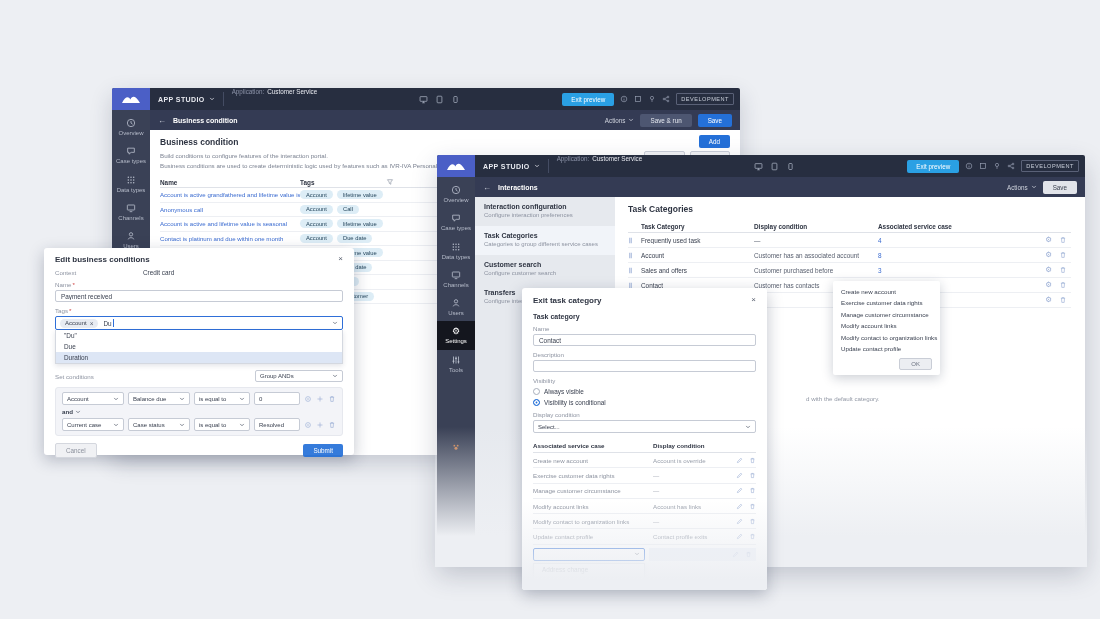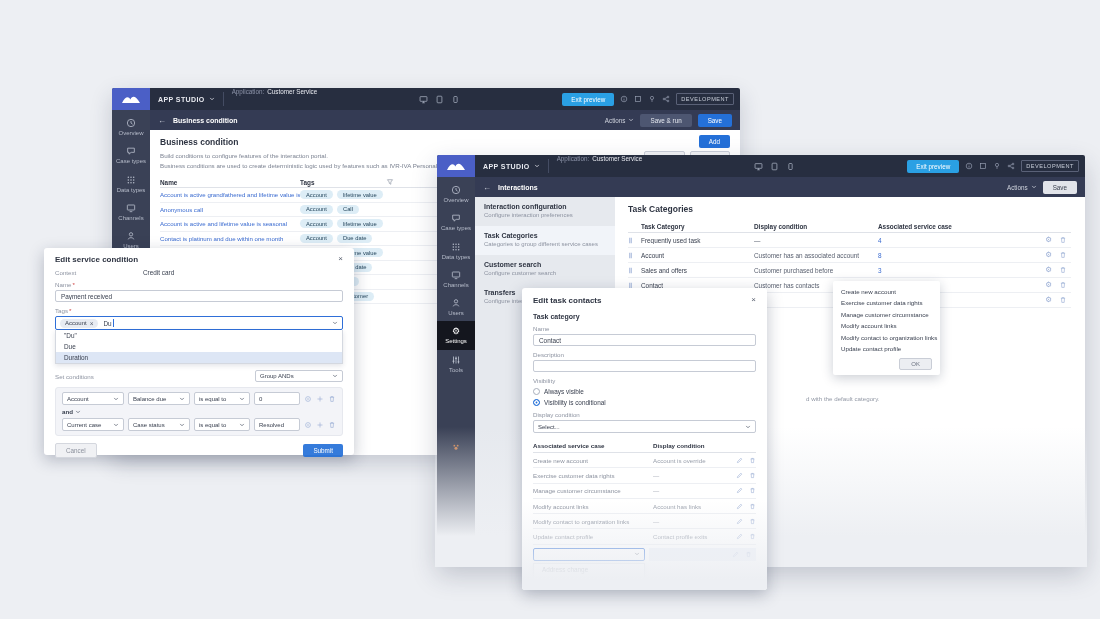--- a/index.html
+++ b/index.html
@@ -683,21 +683,21 @@
             <div class="footnote">d with the default category.</div>
           </div>
         </div>
       </div>
     </div>
     <div class="win-fade"></div>
   </div>
 
   <div class="modal" id="modal1">
     <div class="m-titlerow">
-      <span class="m-title">Edit service condition</span>
+      <span class="m-title">Edit business conditions</span>
       <span class="m-close">×</span>
     </div>
     <div class="ctx-row">
       <span class="ctx-label">Context</span>
       <span class="ctx-val">Credit card</span>
     </div>
     <div class="f-label"><span>Name</span><span class="req">*</span></div>
     <input class="f-input" value="Payment received" style="">
     <div class="f-label"><span>Tags</span><span class="req">*</span></div>
     <div class="tagbox">
@@ -799,21 +799,21 @@
       </div>
     </div>
     <div class="m-footer">
       <button class="btn-cancel">Cancel</button>
       <button class="btn btn-blue">Submit</button>
     </div>
   </div>
 
   <div class="modal" id="modal2">
     <div class="m-titlerow">
-      <span class="m-title">Edit task contacts</span>
+      <span class="m-title">Exit task category</span>
       <span class="m-close">×</span>
     </div>
     <div class="m2-section">Task category</div>
     <div class="f-label">Name</div>
     <input class="f-input" value="Contact" style="">
     <div class="f-label">Description</div>
     <input class="f-input" value="" style="">
     <div class="f-label">Visibility</div>
     <div class="radio-row">
       <span class="radio"></span>

